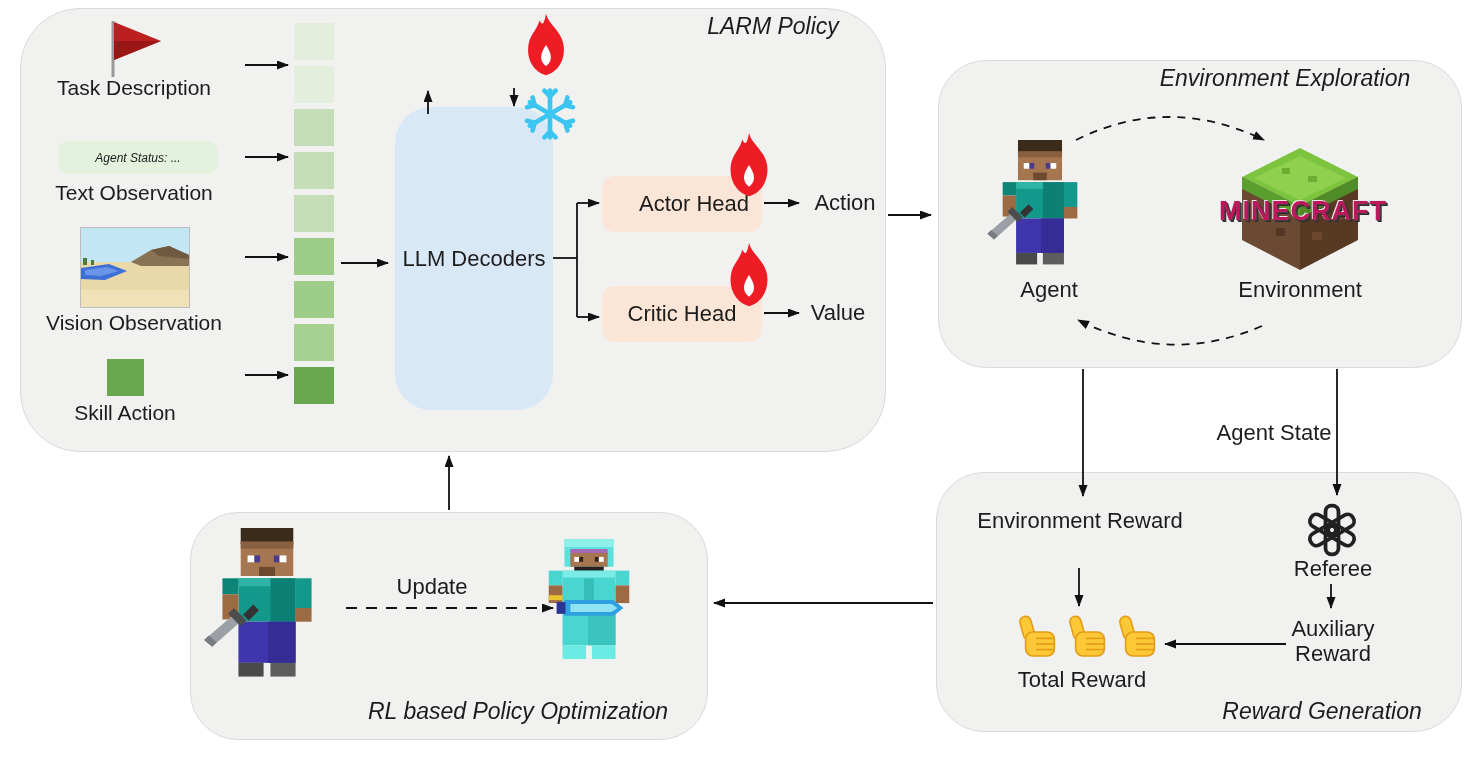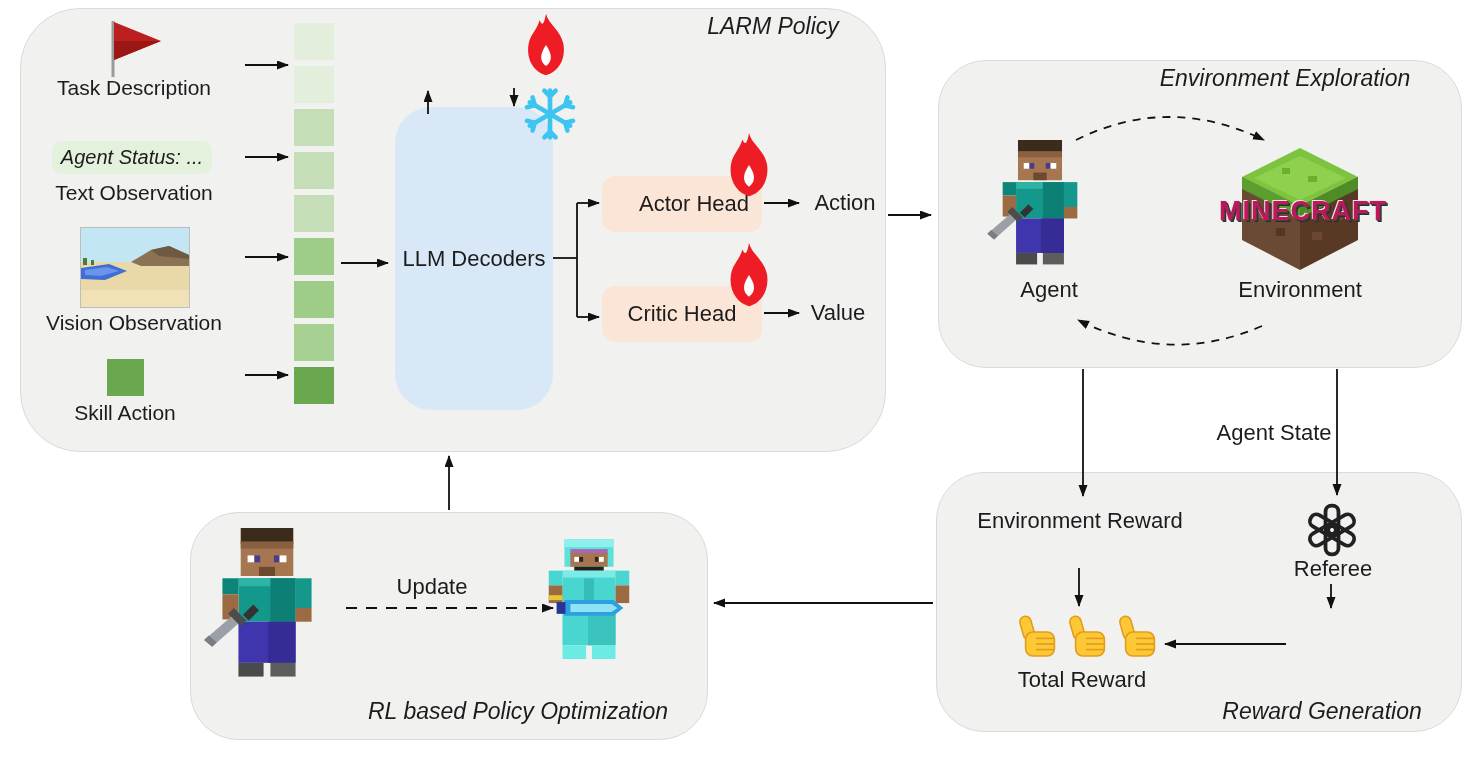--- a/index.html
+++ b/index.html
@@ -9,21 +9,21 @@
   .rbig{border-radius:60px;}
   .rmed{border-radius:48px;}
   .innerbox{position:absolute;display:flex;align-items:center;justify-content:center;box-sizing:border-box;}
   .peach{background:#fbe5d6;}
   .blue{background:#d9e8f7;}
   .lbl{position:absolute;transform:translate(-50%,-50%);white-space:nowrap;font-size:21px;text-align:center;}
   .big{font-size:22px;}
   .title{position:absolute;transform:translate(-50%,-50%);white-space:nowrap;
          font-style:italic;font-size:23px;font-weight:500;}
   .pill{position:absolute;background:#e4f1dd;border-radius:10px;display:flex;align-items:center;
-        justify-content:center;font-style:italic;font-size:20px;}
+        justify-content:center;font-style:italic;font-size:12px;margin-left:6px;}
   .token-col{position:absolute;left:294px;top:23px;display:flex;flex-direction:column;gap:6px;}
   .token{width:40px;height:37px;}
   .wrap2{white-space:normal;width:118px;line-height:1.15;}
   svg{display:block;}
   #arrows{position:absolute;left:0;top:0;pointer-events:none;}
   .abs{position:absolute;}
   .mclogo{position:absolute;transform:translate(-50%,-50%);font-weight:bold;font-size:27px;
           letter-spacing:1px;color:#be185d;
           text-shadow:1px 1px 0 #424242,2px 2px 0 #2c2c2c,-1px -1px 0 #e8e8e8;}
 </style>
@@ -134,20 +134,21 @@
     <g fill="none" stroke="#212121" stroke-width="7">
       <rect x="38" y="5" width="24" height="52" rx="11"></rect>
       <rect x="38" y="5" width="24" height="52" rx="11" transform="rotate(60 50 50)"></rect>
       <rect x="38" y="5" width="24" height="52" rx="11" transform="rotate(120 50 50)"></rect>
       <rect x="38" y="5" width="24" height="52" rx="11" transform="rotate(180 50 50)"></rect>
       <rect x="38" y="5" width="24" height="52" rx="11" transform="rotate(240 50 50)"></rect>
       <rect x="38" y="5" width="24" height="52" rx="11" transform="rotate(300 50 50)"></rect>
     </g>
   </svg>
   <div class="lbl big" style="left:1333px;top:569px;">Referee</div>
+  <div class="lbl big wrap2" style="left:1333px;top:641px;">Auxiliary Reward</div>
 
   <div class="abs" style="left:1012px;top:610px;display:flex;gap:2px;">
     <svg width="48" height="52" viewBox="0 0 60 62">
       <rect x="12" y="6" width="14" height="30" rx="7" transform="rotate(-16 19 21)" fill="#fdc835" stroke="#e39c1a" stroke-width="2"></rect>
       <rect x="17" y="26" width="36" height="30" rx="9" fill="#fdc835" stroke="#e39c1a" stroke-width="2"></rect>
       <line x1="30" y1="34" x2="53" y2="34" stroke="#e39c1a" stroke-width="2"></line>
       <line x1="30" y1="41" x2="53" y2="41" stroke="#e39c1a" stroke-width="2"></line>
       <line x1="30" y1="48" x2="53" y2="48" stroke="#e39c1a" stroke-width="2"></line>
     </svg>
   <svg width="48" height="52" viewBox="0 0 60 62">

